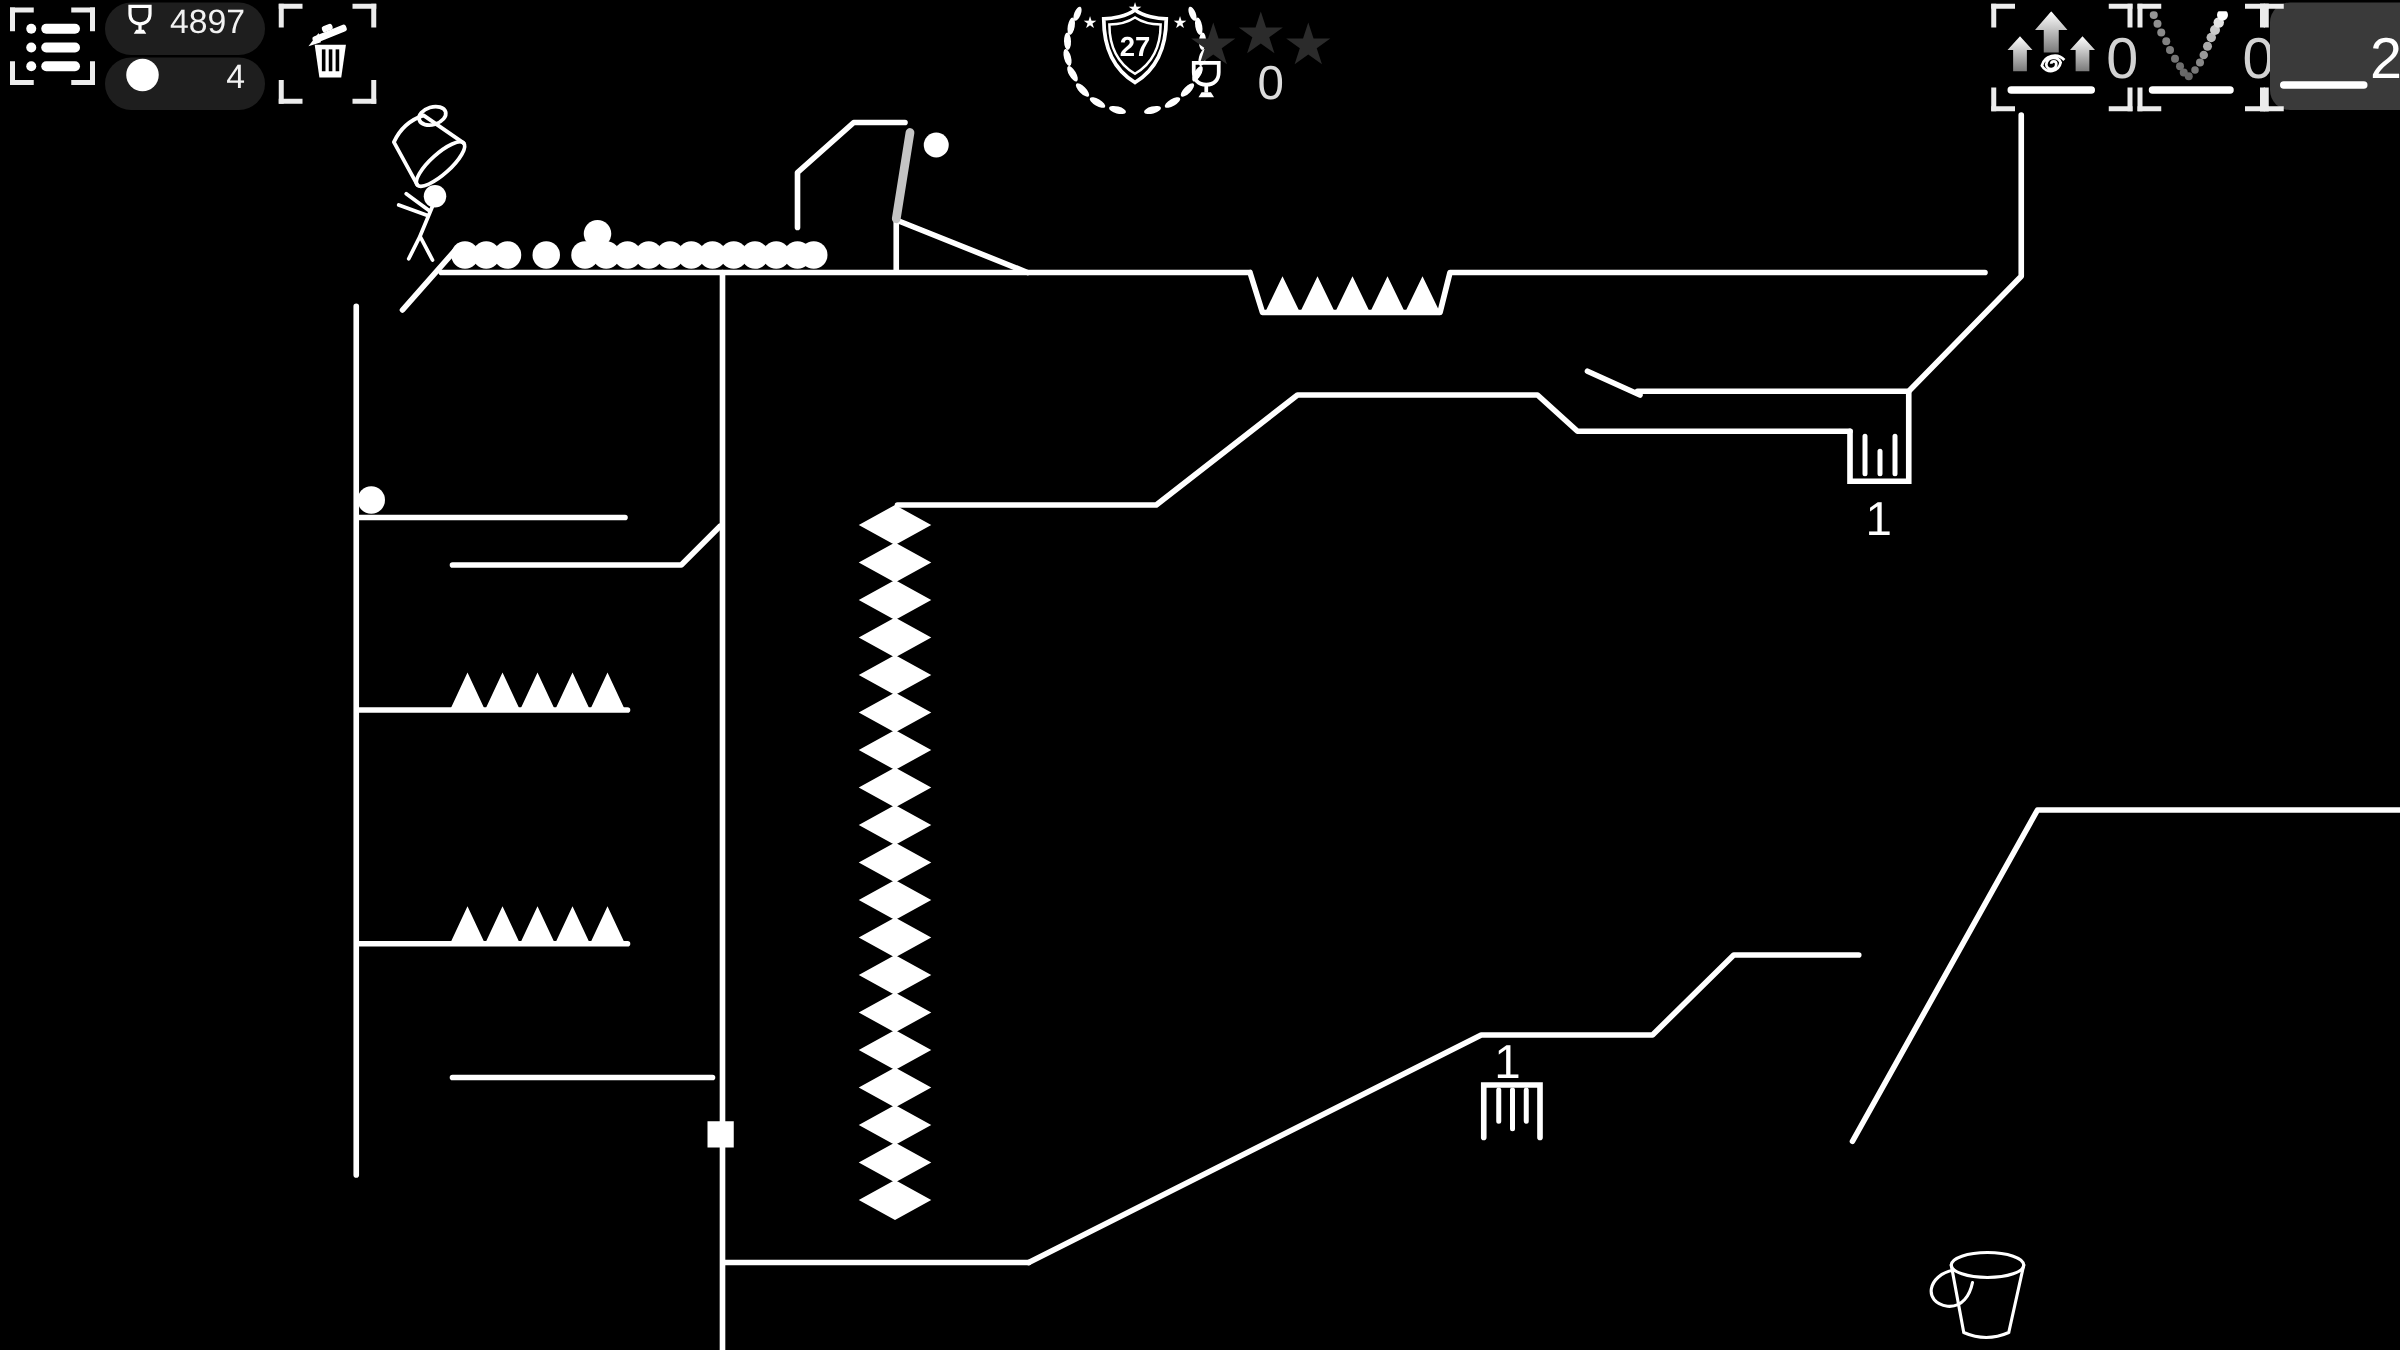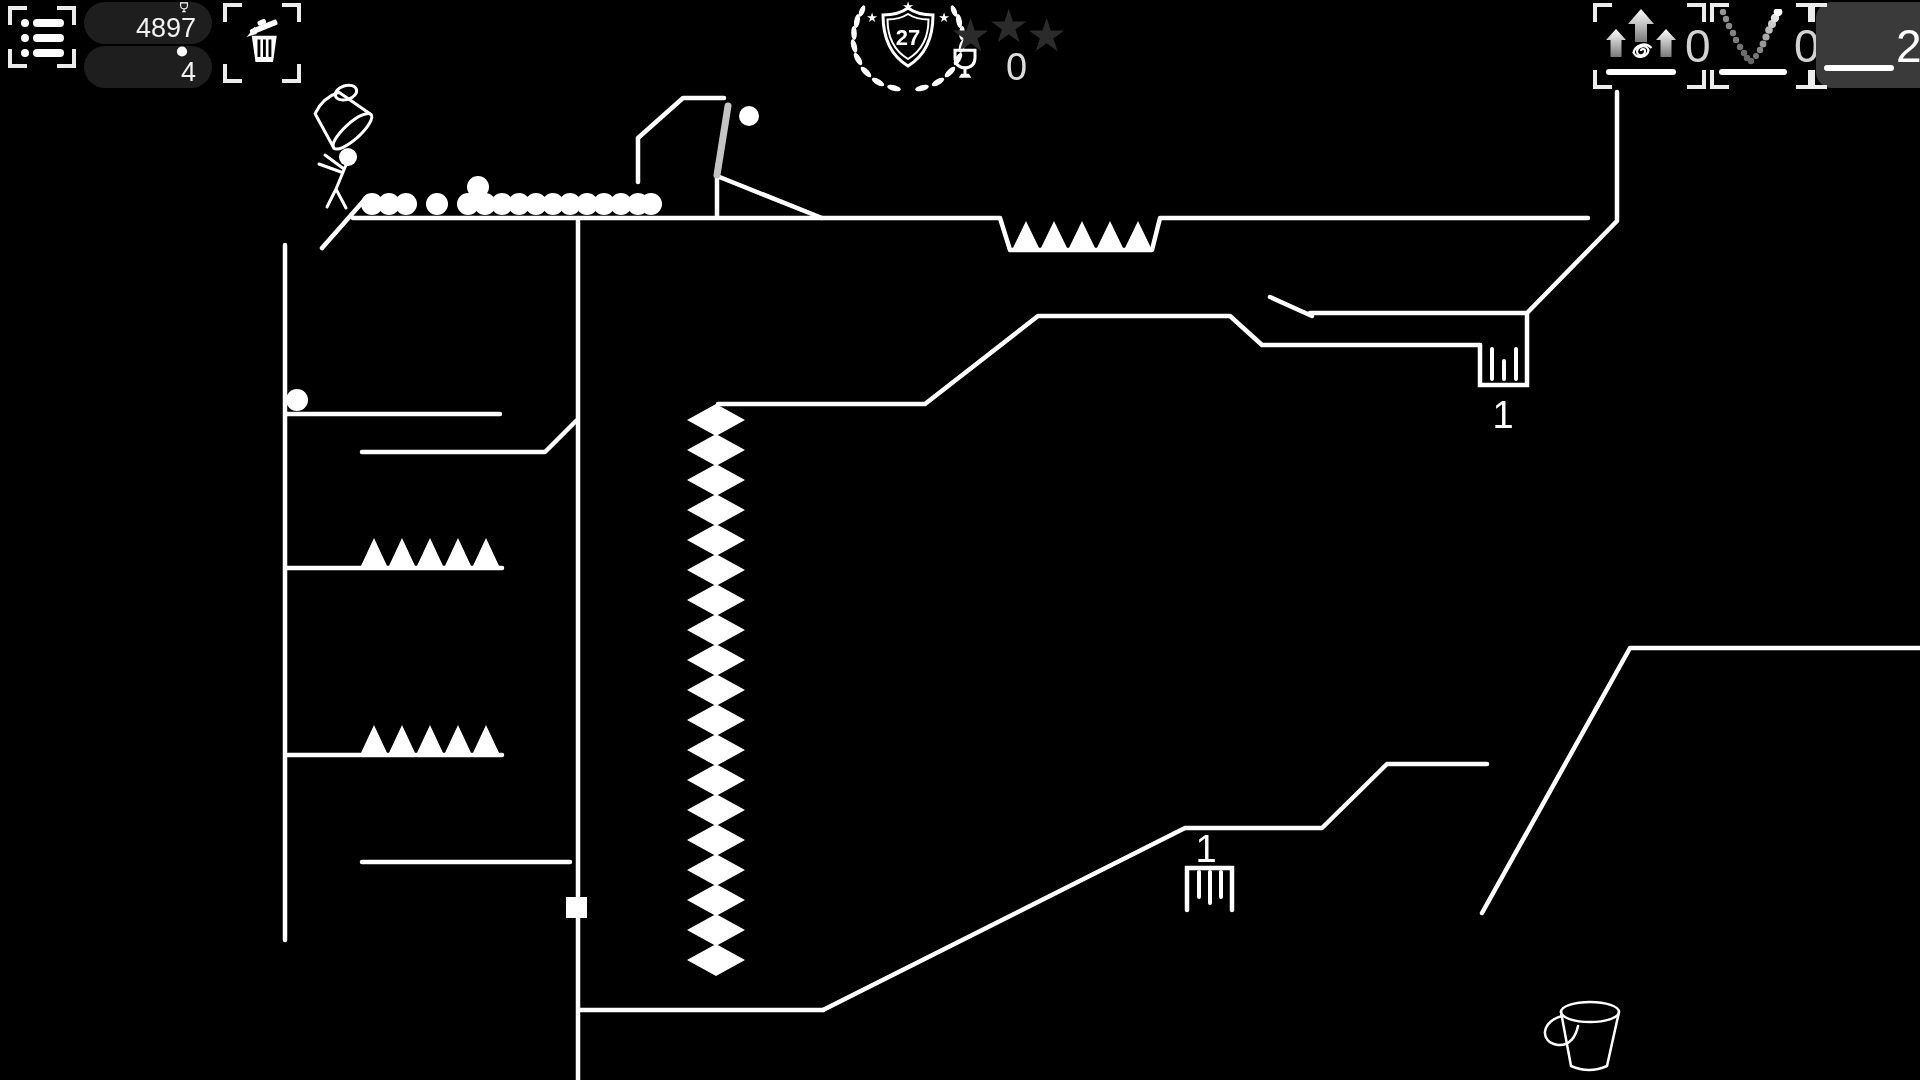--- a/index.html
+++ b/index.html
@@ -10,21 +10,21 @@
 
   
   .hudbtn{position:absolute;}
   .corner{position:absolute;width:15px;height:15px;border:0 solid #ececec;}
   .corner.tl{left:0;top:0;border-left-width:4px;border-top-width:4px;}
   .corner.tr{right:0;top:0;border-right-width:4px;border-top-width:4px;}
   .corner.bl{left:0;bottom:0;border-left-width:4px;border-bottom-width:4px;}
   .corner.br{right:0;bottom:0;border-right-width:4px;border-bottom-width:4px;}
 
   .pill{position:absolute;background:#1e1e1e;border-radius:22px;display:flex;
-        align-items:flex-end;padding:0 16px;box-sizing:border-box;flex-direction:column;}
+        align-items:flex-start;padding:0 16px;box-sizing:border-box;}
   .pill .num{flex:1;text-align:right;font-size:27px;color:#f2f2f2;}
 
   .dimstar{position:absolute;font-size:46px;color:#2b2b2b;line-height:1;}
   .ministat{position:absolute;font-size:38px;color:#dcdcdc;line-height:1;}
 
   .puval{position:absolute;font-size:46px;color:#d2d2d2;line-height:1;}
   .selbg{position:absolute;background:#3a3a3a;border-radius:16px;}
   .underbar{position:absolute;background:#fff;border-radius:3px;height:6px;}
 </style>
 </head>

